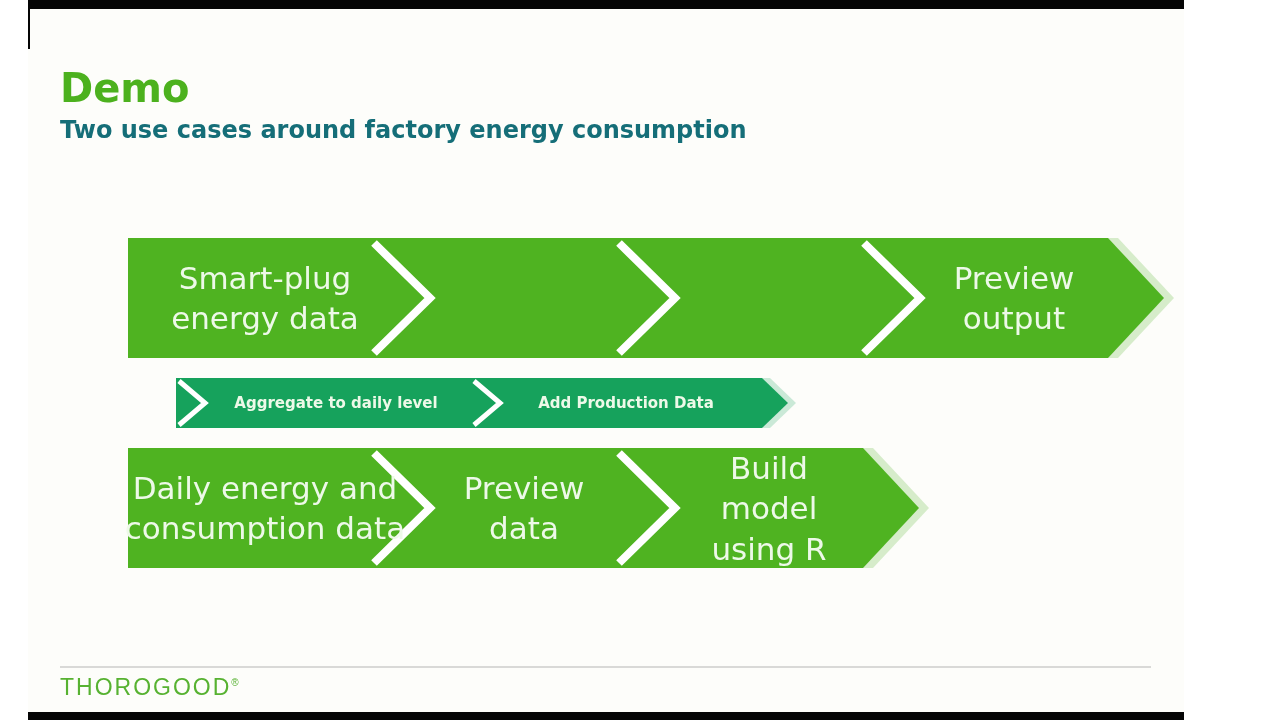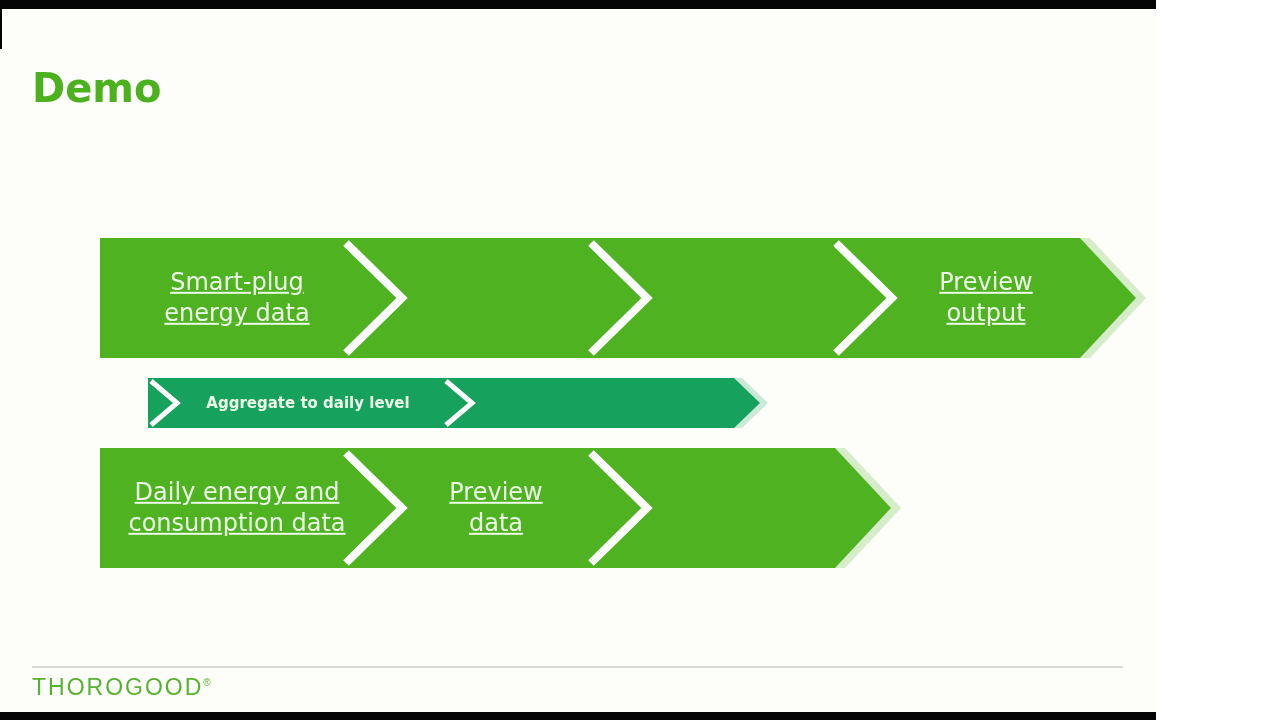--- a/index.html
+++ b/index.html
@@ -7,20 +7,21 @@
     padding: 0;
     background: #ffffff;
   }
   .slide {
     position: relative;
     width: 1156px;
     height: 720px;
     background: #fdfdfa;
     overflow: hidden;
     font-family: "DejaVu Sans", "Liberation Sans", sans-serif;
+    margin-left: 28px;
   }
   .letterbox-top {
     position: absolute; left: 0; top: 0; right: 0; height: 9px;
     background: #050505;
   }
   .letterbox-bottom {
     position: absolute; left: 0; bottom: 0; right: 0; height: 8px;
     background: #050505;
   }
   .edge-sliver {
@@ -50,21 +51,21 @@
   }
   .sep-big   { stroke-width: 8; }
   .sep-small { stroke-width: 5; }
   .step-label {
     position: absolute;
     transform: translate(-50%, -50%);
     color: var(--step-text, #EDF9E8);
     text-align: center;
     white-space: pre-line;
   }
-  .lbl-big   { font-size: 24px; line-height: 1.3; text-decoration: underline; }
+  .lbl-big   { font-size: 31px; line-height: 1.3; }
   .lbl-small { font-size: 15px; font-weight: bold; }
   .footer-line {
     position: absolute; left: 32px; right: 33px; top: 666px;
     border-top: 2px solid #d9d9d7;
   }
   .footer-logo {
     position: absolute; left: 32px; top: 674px;
     font-size: 23px; letter-spacing: 2px;
     color: var(--logo-green, #57B231);
     font-family: "Liberation Sans", sans-serif;
@@ -75,20 +76,21 @@
 </style>
 </head>
 <body>
 
 <div class="slide">
 
   <div class="letterbox-top"></div>
   <div class="edge-sliver"></div>
 
   <h1 class="page-title">Demo</h1>
+  <h2 class="page-subtitle">Two use cases around factory energy consumption</h2>
 
   <svg class="flow" viewBox="0 0 1280 720">
 
     <polygon class="chev-bright chev-echo" points="110,238 1090,238 1146,298 1090,358 110,358"></polygon>
     <polygon class="chev-bright" points="100,238 1080,238 1136,298 1080,358 100,358"></polygon>
     <polyline class="sep sep-big" points="346,243 402,298 346,353"></polyline>
     <polyline class="sep sep-big" points="591,243 647,298 591,353"></polyline>
     <polyline class="sep sep-big" points="836,243 892,298 836,353"></polyline>
 
     <polygon class="chev-dark chev-echo" points="156,378 742,378 768,403 742,428 156,428"></polygon>
@@ -101,23 +103,27 @@
     <polyline class="sep sep-big" points="346,453 402,508 346,563"></polyline>
     <polyline class="sep sep-big" points="591,453 647,508 591,563"></polyline>
   </svg>
 
   <div class="step-label lbl-big" style="left:237px; top:298px;">Smart-plug
 energy data</div>
   <div class="step-label lbl-big" style="left:986px; top:298px;">Preview
 output</div>
 
   <div class="step-label lbl-small" style="left:308px; top:403px;">Aggregate to daily level</div>
+  <div class="step-label lbl-small" style="left:598px; top:403px;">Add Production Data</div>
 
   <div class="step-label lbl-big" style="left:237px; top:508px;">Daily energy and
 consumption data</div>
   <div class="step-label lbl-big" style="left:496px; top:508px;">Preview
 data</div>
+  <div class="step-label lbl-big" style="left:741px; top:508px;">Build
+model
+using R</div>
 
   <div class="footer-line"></div>
   <div class="footer-logo"><span>THOROGOOD</span><sup>®</sup></div>
 
   <div class="letterbox-bottom"></div>
 </div>
 
 </body></html>

